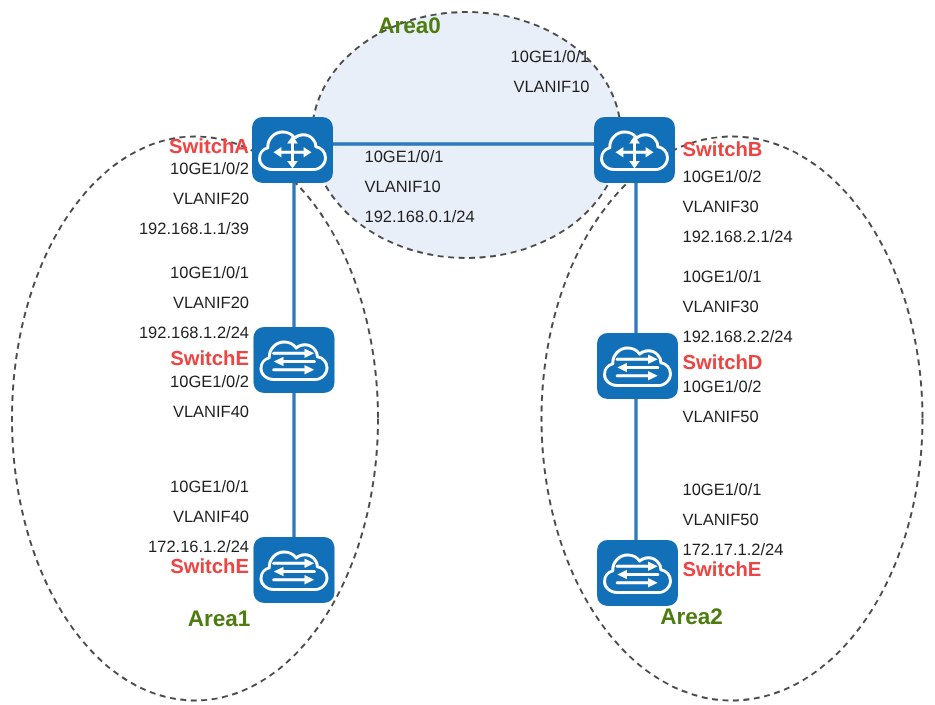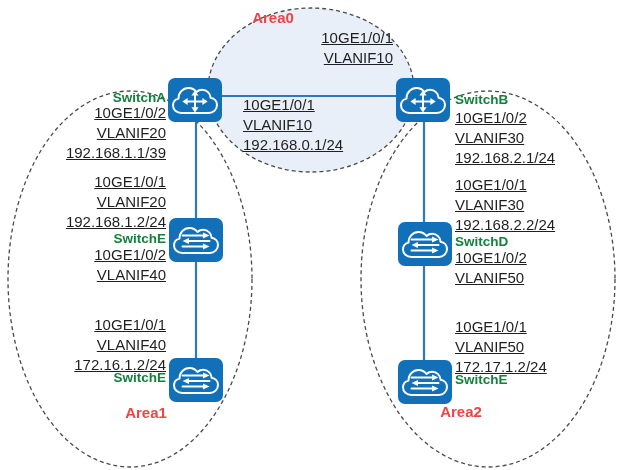--- a/index.html
+++ b/index.html
@@ -12,31 +12,31 @@
   
   .e-dash   { fill:none; stroke:var(--dash); stroke-width:1.3; stroke-dasharray:4 3; }
   .e-area0  { fill:var(--area0_fill); stroke:var(--dash); stroke-width:1.3; stroke-dasharray:4 3; }
   .link     { stroke:var(--link); stroke-width:2.2; fill:none; }
   .icon-bg  { fill:var(--accent); }
   .icon-stroke { stroke:#fff; stroke-width:2; fill:none; stroke-linecap:round; stroke-linejoin:round; }
   .icon-fill   { fill:#fff; }
 
   
   .lbl {
-    position:absolute; z-index:2; font-size:15px; line-height:20px;
-    color:var(--text); white-space:nowrap;text-decoration:underline;
+    position:absolute; z-index:2; font-size:11px; line-height:20px;
+    color:var(--text); white-space:nowrap;
   }
   .lbl.r { text-align:right; }
   .name {
     position:absolute; z-index:2; font-size:13.5px; font-weight:bold;
-    color:#15803d; white-space:nowrap; line-height:15px;
+    color:#ef4444; white-space:nowrap; line-height:15px;
   }
   .name.r { text-align:right; }
   .area-label {
-    position:absolute; z-index:2; font-size:15px; font-weight:bold; color:#ef4444;
+    position:absolute; z-index:2; font-size:15px; font-weight:bold; color:#4d7c0f;
     transform:translateX(-50%); white-space:nowrap;
   }
 </style>
 </head>
 <body>
 
 <div class="stage">
 
   <svg class="layer" width="623" height="470" viewBox="0 0 623 470">
     <defs>

